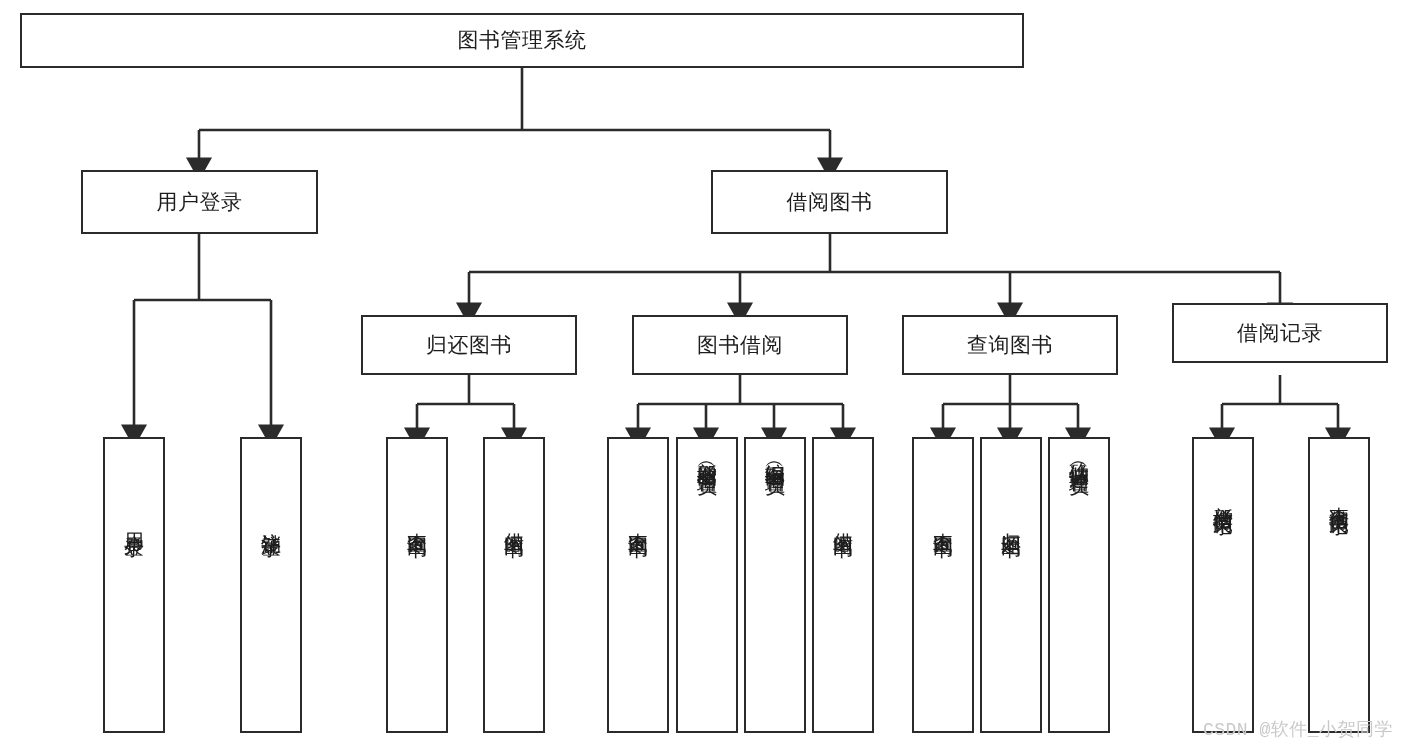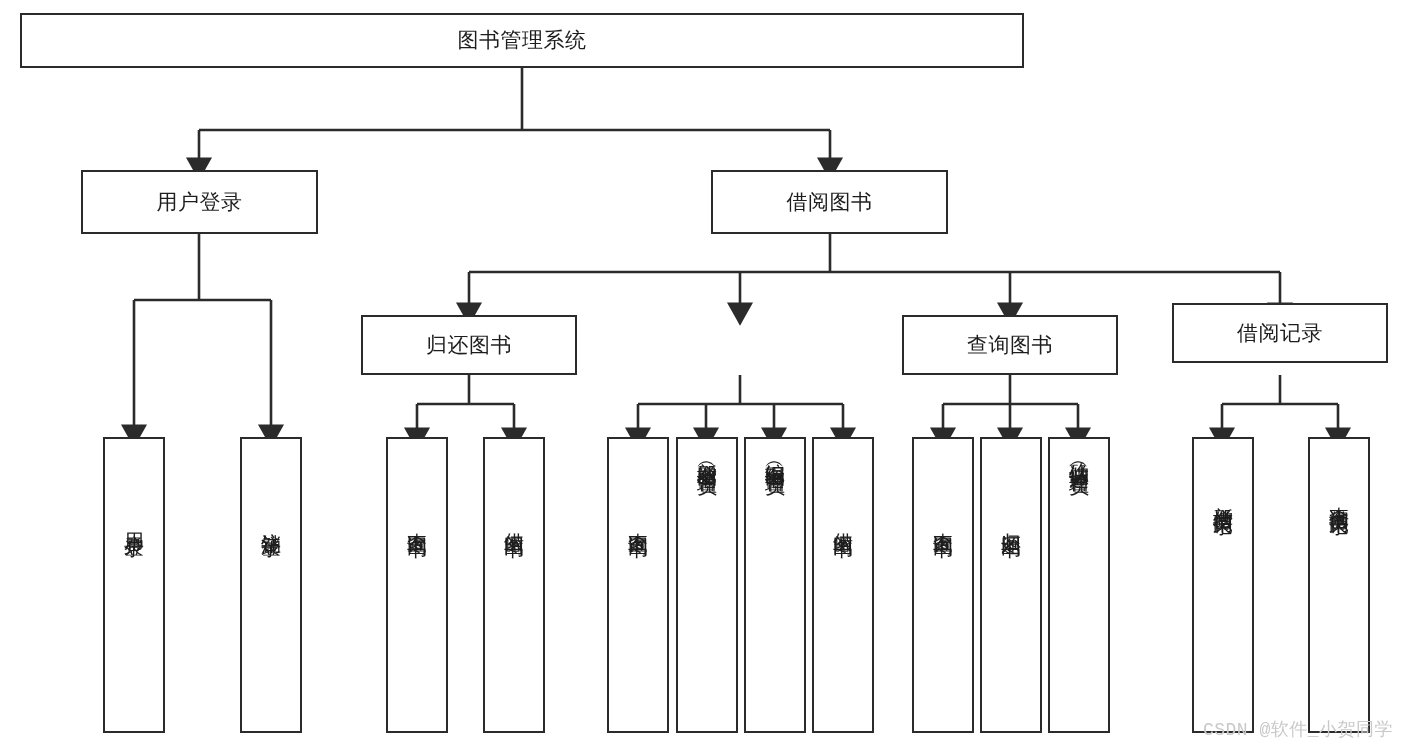--- a/index.html
+++ b/index.html
@@ -138,20 +138,23 @@
   <div class="node" style="left:81px; top:170px; width:237px; height:64px;">
     <span class="label">用户登录</span>
   </div>
   <div class="node" style="left:711px; top:170px; width:237px; height:64px;">
     <span class="label">借阅图书</span>
   </div>
 
   <div class="node" style="left:361px; top:315px; width:216px; height:60px;">
     <span class="label">归还图书</span>
   </div>
+  <div class="node" style="left:632px; top:315px; width:216px; height:60px;">
+    <span class="label">图书借阅</span>
+  </div>
   <div class="node" style="left:902px; top:315px; width:216px; height:60px;">
     <span class="label">查询图书</span>
   </div>
   <div class="node" style="left:1172px; top:303px; width:216px; height:60px;">
     <span class="label">借阅记录</span>
   </div>
 
   <div class="node vertical mid" style="left:103px; top:437px; width:62px; height:296px;">
     <span class="label">用户登录</span>
   </div>

